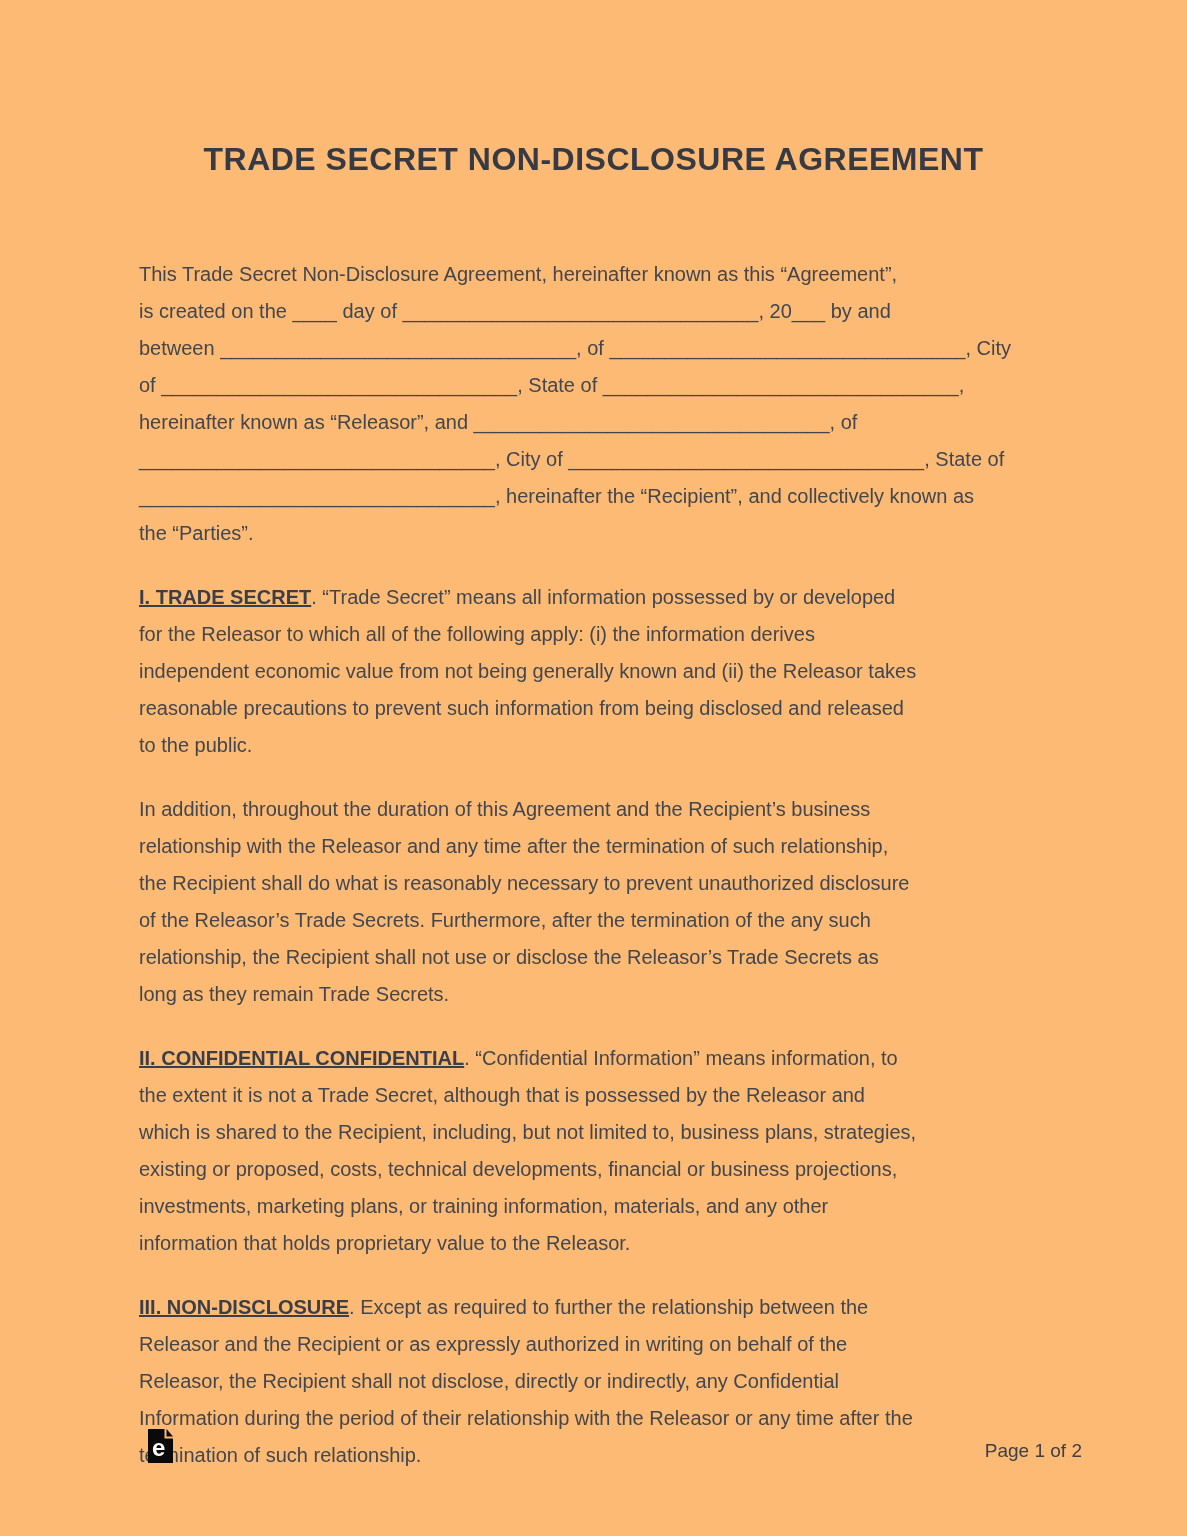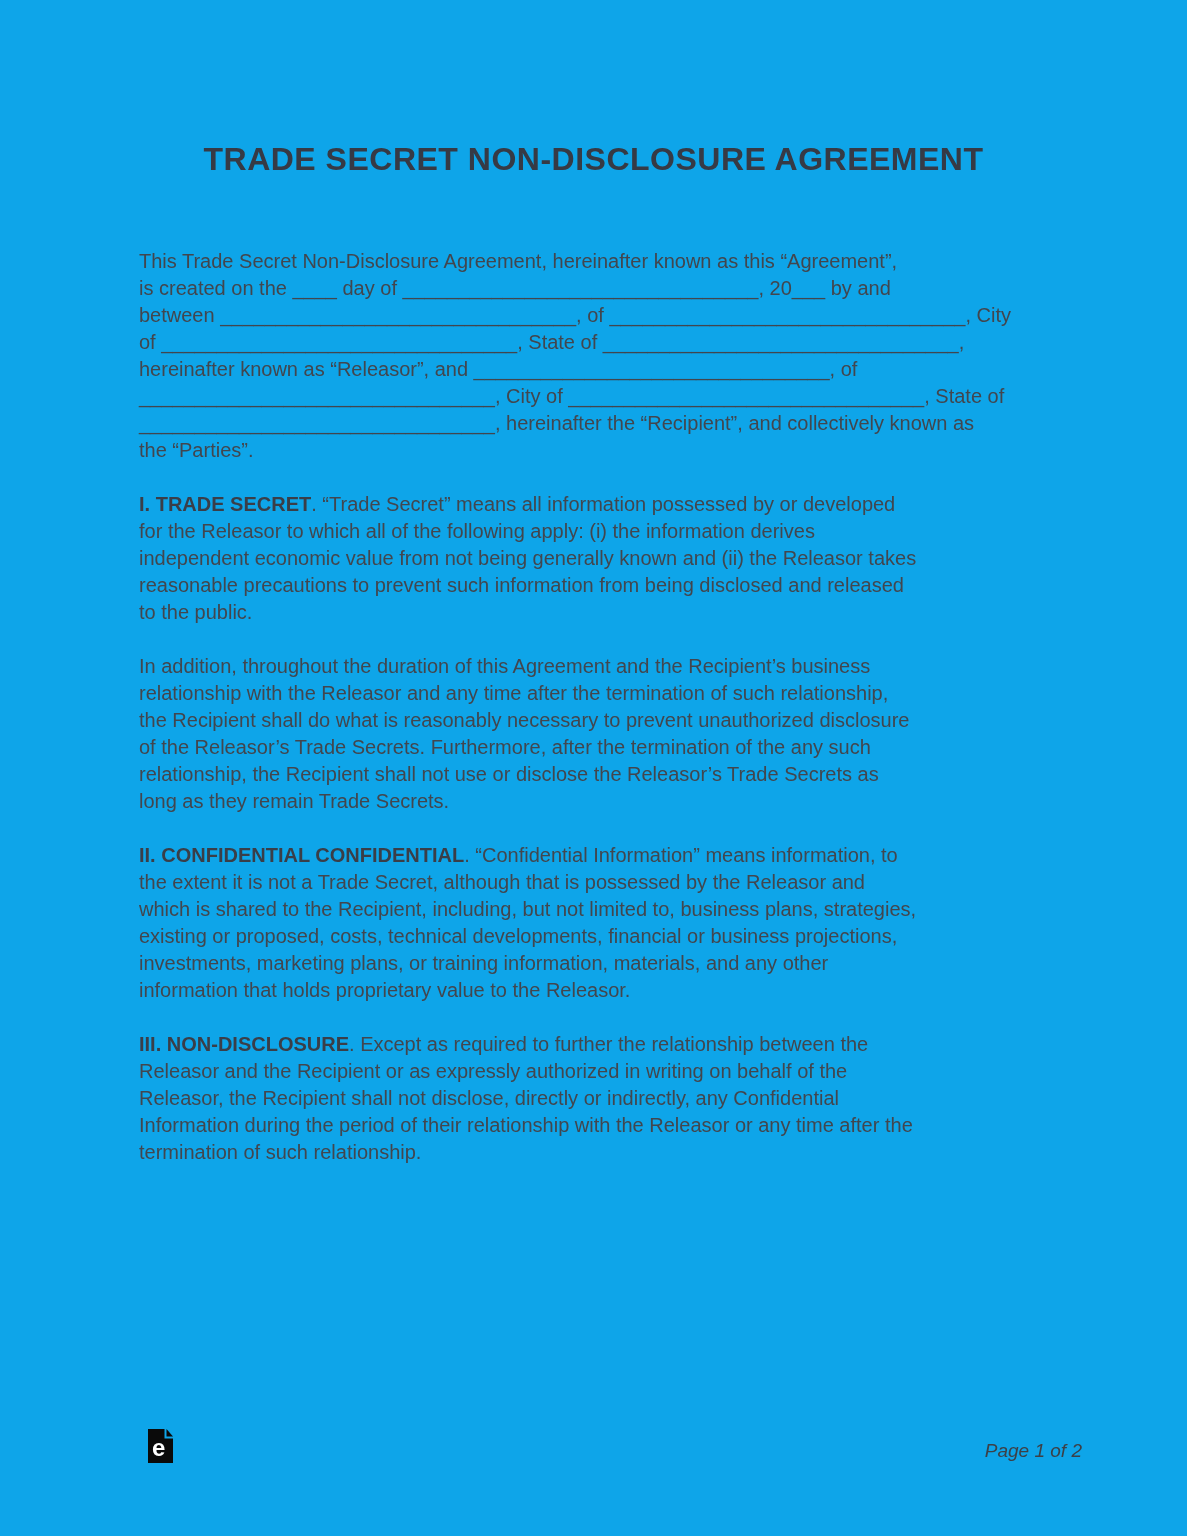--- a/index.html
+++ b/index.html
@@ -4,21 +4,21 @@
 <style>
   html, body {
     margin: 0;
     padding: 0;
     background: #ffffff;
   }
   .page {
     position: relative;
     width: 1187px;
     height: 1536px;
-    background: #0ea5e9;
+    background: #fdba74;
     font-family: "Liberation Sans", sans-serif;
     overflow: hidden;
   }
   .doc-title {
     position: absolute;
     top: 141px;
     left: 0;
     right: 0;
     margin: 0;
     text-align: center;
@@ -27,45 +27,45 @@
     letter-spacing: 0.5px;
     color: #363a45;
   }
   .doc-body {
     position: absolute;
     top: 244px;
     left: 139px;
     width: 960px;
   }
   .para {
-    margin: 4px 0 27px 0;
+    margin: 12px 0 27px 0;
     font-size: 20px;
-    line-height: 27px;
+    line-height: 37px;
     color: #42464e;
     white-space: pre;
   }
   .sec-head {
     font-weight: 700;
     color: #3a3e48;
+    text-decoration: underline;
   }
   .footer-logo {
     position: absolute;
     left: 148px;
     top: 1429px;
     width: 25px;
     height: 34px;
   }
   .page-indicator {
     position: absolute;
     top: 1440px;
     right: 105px;
     font-size: 19px;
     line-height: 22px;
     color: #3c4047;
-    font-style: italic;
   }
 </style>
 </head>
 <body>
 
 <div class="page">
 
   <h1 class="doc-title">TRADE SECRET NON-DISCLOSURE AGREEMENT</h1>
 
   <div class="doc-body">

